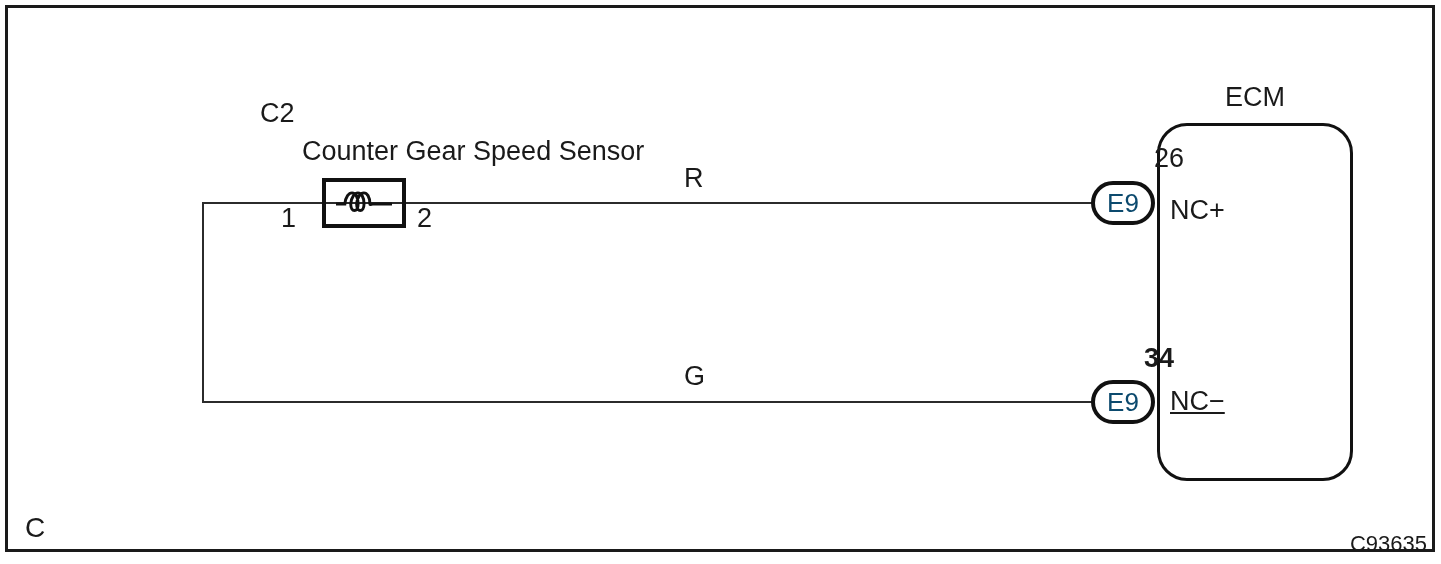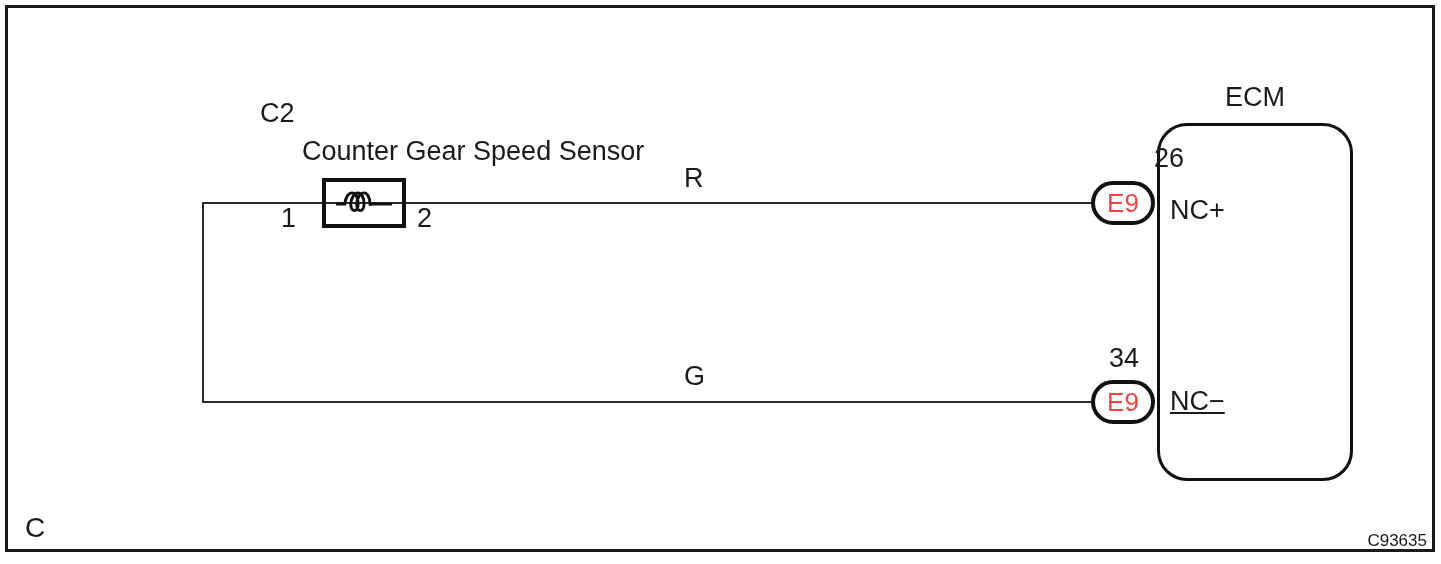--- a/index.html
+++ b/index.html
@@ -45,21 +45,21 @@
   .terminal-oval {
     position: absolute;
     width: 64px; height: 44px;
     border: 4px solid #111111;
     border-radius: 22px;
     background: #ffffff;
     display: flex;
     align-items: center;
     justify-content: center;
     font-size: 26px;
-    color: #ef4444;
+    color: #0c4a6e;
   }
   #oval-26 { left: 1091px; top: 181px; }
   #oval-34 { left: 1091px; top: 380px; }
 
   #ecm-box {
     position: absolute;
     left: 1157px; top: 123px;
     width: 196px; height: 358px;
     border: 3px solid #111111;
     border-radius: 30px;
@@ -74,26 +74,26 @@
     white-space: nowrap;
     text-align: center;
   }
   #lbl-c2          { left: 260px;  top: 99px;  }
   #lbl-sensor-name { left: 260px;  top: 137px; margin-left: 42px; }
   #lbl-pin1        { left: 281px;  top: 204px; }
   #lbl-pin2        { left: 417px;  top: 204px; }
   #lbl-wire-r      { left: 684px;  top: 164px; }
   #lbl-wire-g      { left: 684px;  top: 362px; }
   #lbl-26          { left: 1107px; top: 144px; margin-left: 47px; }
-  #lbl-34          { left: 1109px; top: 344px; }
+  #lbl-34          { left: 1144px; top: 344px; font-weight: bold; }
   #lbl-ecm         { left: 1157px; top: 83px; width: 196px; text-align: center; }
   #lbl-ncplus      { left: 1170px; top: 196px; }
   #lbl-ncminus     { left: 1170px; top: 387px; text-decoration: underline; }
   #lbl-corner-c    { left: 25px;   top: 513px; font-size: 28px; }
-  #lbl-code        { left: 1270px; top: 532px; width: 157px; text-align: right; font-size: 17px; }
+  #lbl-code        { left: 1270px; top: 532px; width: 157px; text-align: right; font-size: 22px; }
 </style>
 </head>
 <body>
 
 <div id="stage">
   <div id="frame"></div>
 
   <div id="wire-top" class="wire"></div>
   <div id="wire-left" class="wire"></div>
   <div id="wire-bottom" class="wire"></div>

